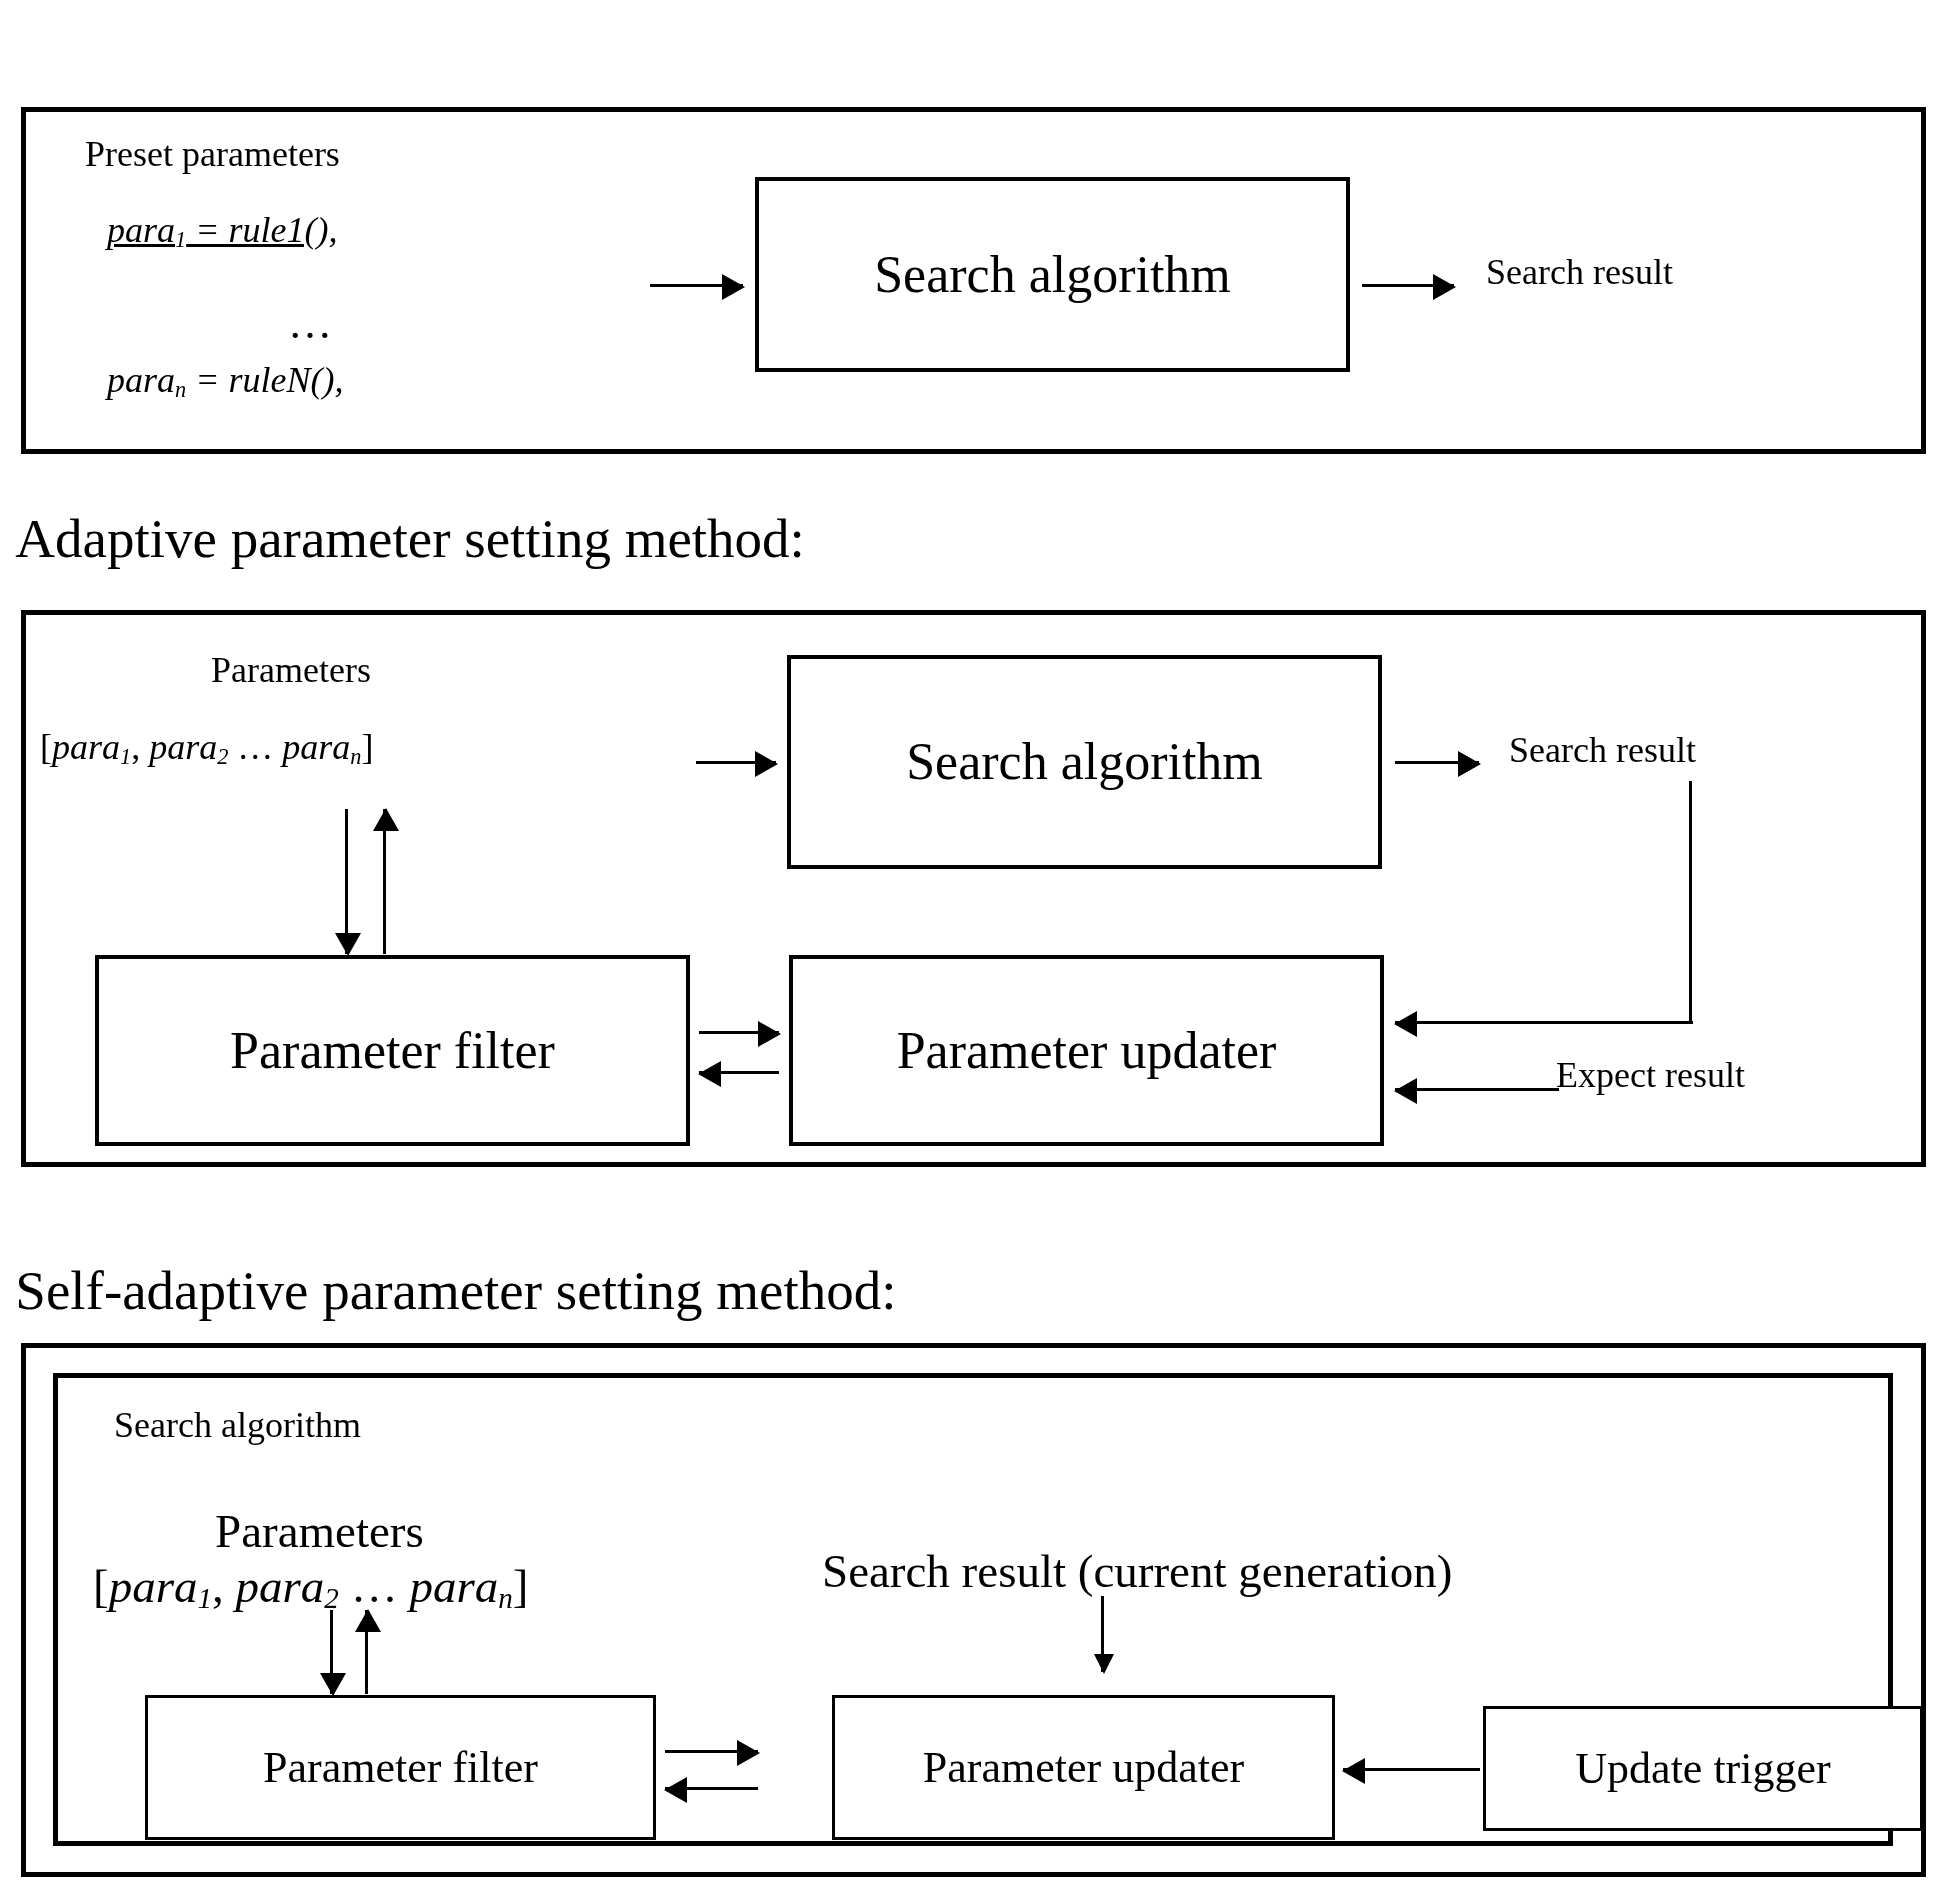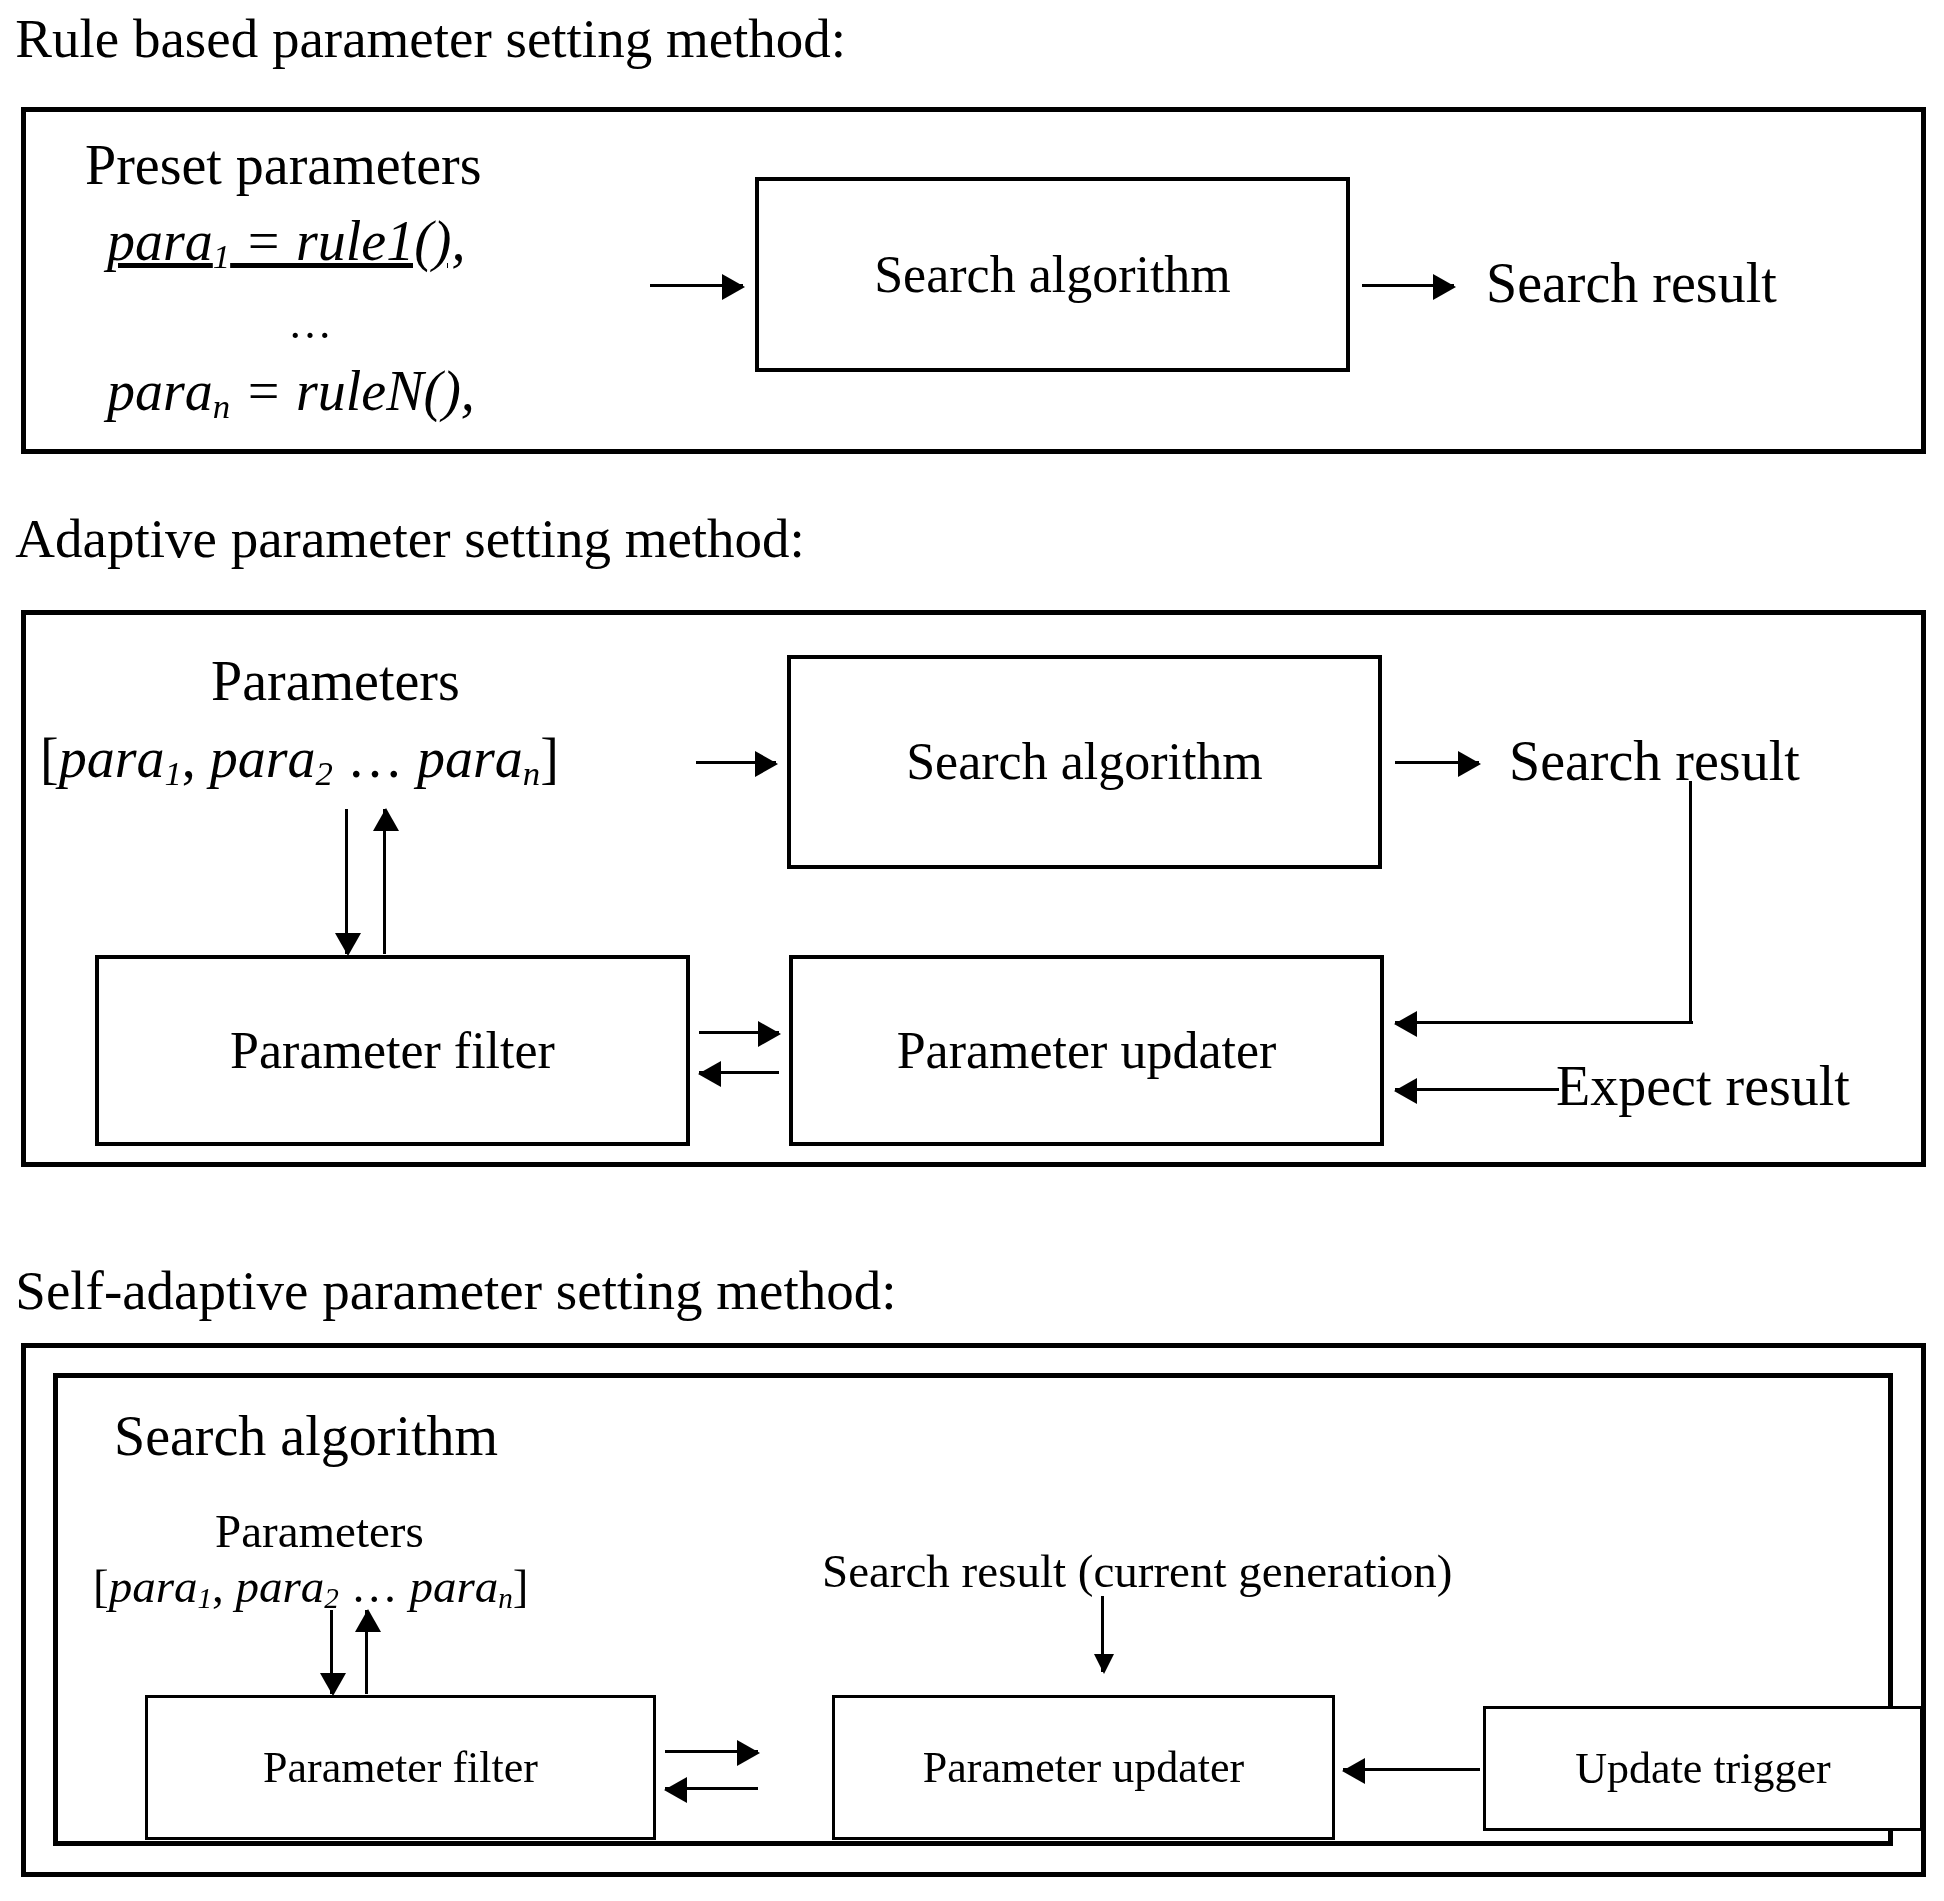--- a/index.html
+++ b/index.html
@@ -57,21 +57,21 @@
     color: #000;
   }
   .node-box.small {
     font-size: 44px;
     border-width: 3.8px;
   }
 
   
   .label {
     position: absolute;
-    font-size: 56px;
+    font-size: 36px;
     line-height: 1.05;
     white-space: nowrap;
     color: #000;
   }
   .label.mid {
     font-size: 47px;
   }
   .math {
     font-style: italic;
     font-family: "Liberation Serif", "DejaVu Serif", serif;
@@ -160,21 +160,20 @@
     border-right: 23px solid #000;
     border-top: 13px solid transparent;
     border-bottom: 13px solid transparent;
   }
 </style>
 </head>
 <body>
 
 <div id="page">
 
-  <div class="section-heading" style="left:15.3px; top:10.7px;">Rule based parameter setting method:</div>
 
   <div class="outer-frame" style="left:21.4px; top:107px; width:1905px; height:347px;"></div>
 
   <div class="label" style="left:85px; top:136px;">Preset parameters</div>
 
   <div class="label math" style="left:107px; top:212px;text-decoration:underline;">
     <span>para</span><sub>1</sub><span> = rule1(),</span>
   </div>
 
   <div class="label" style="left:288px; top:301px; font-size:44px;">…</div>

